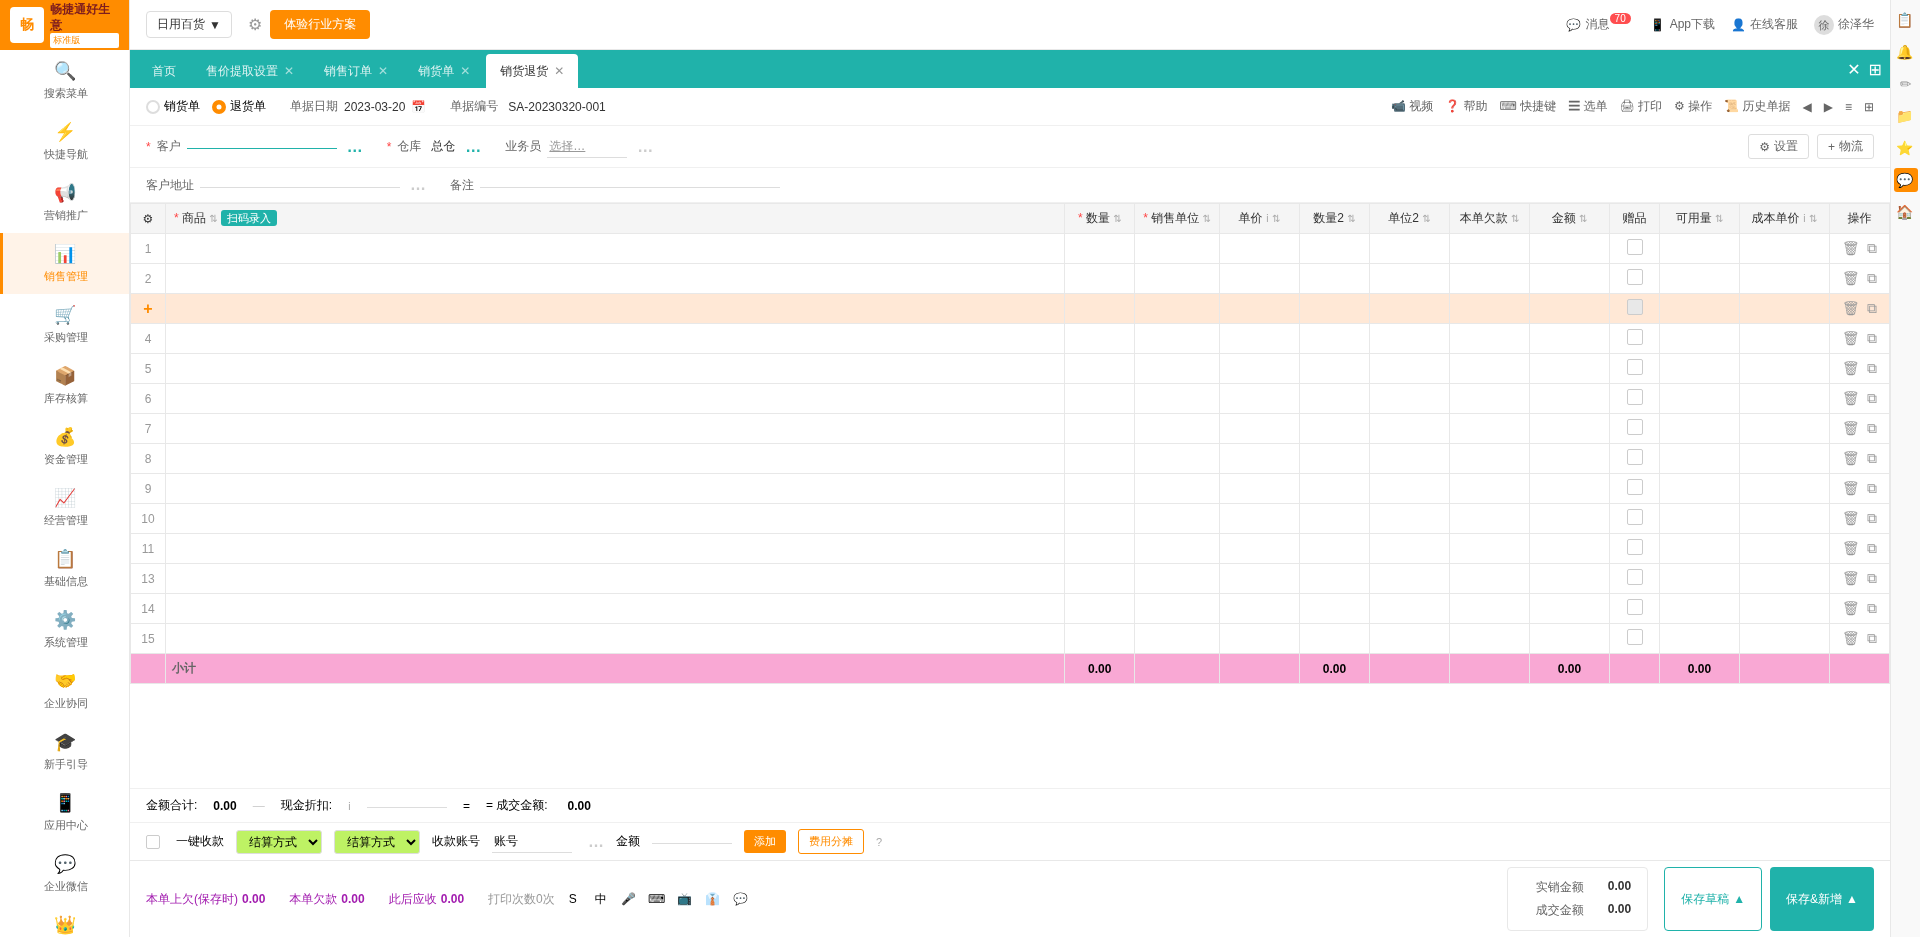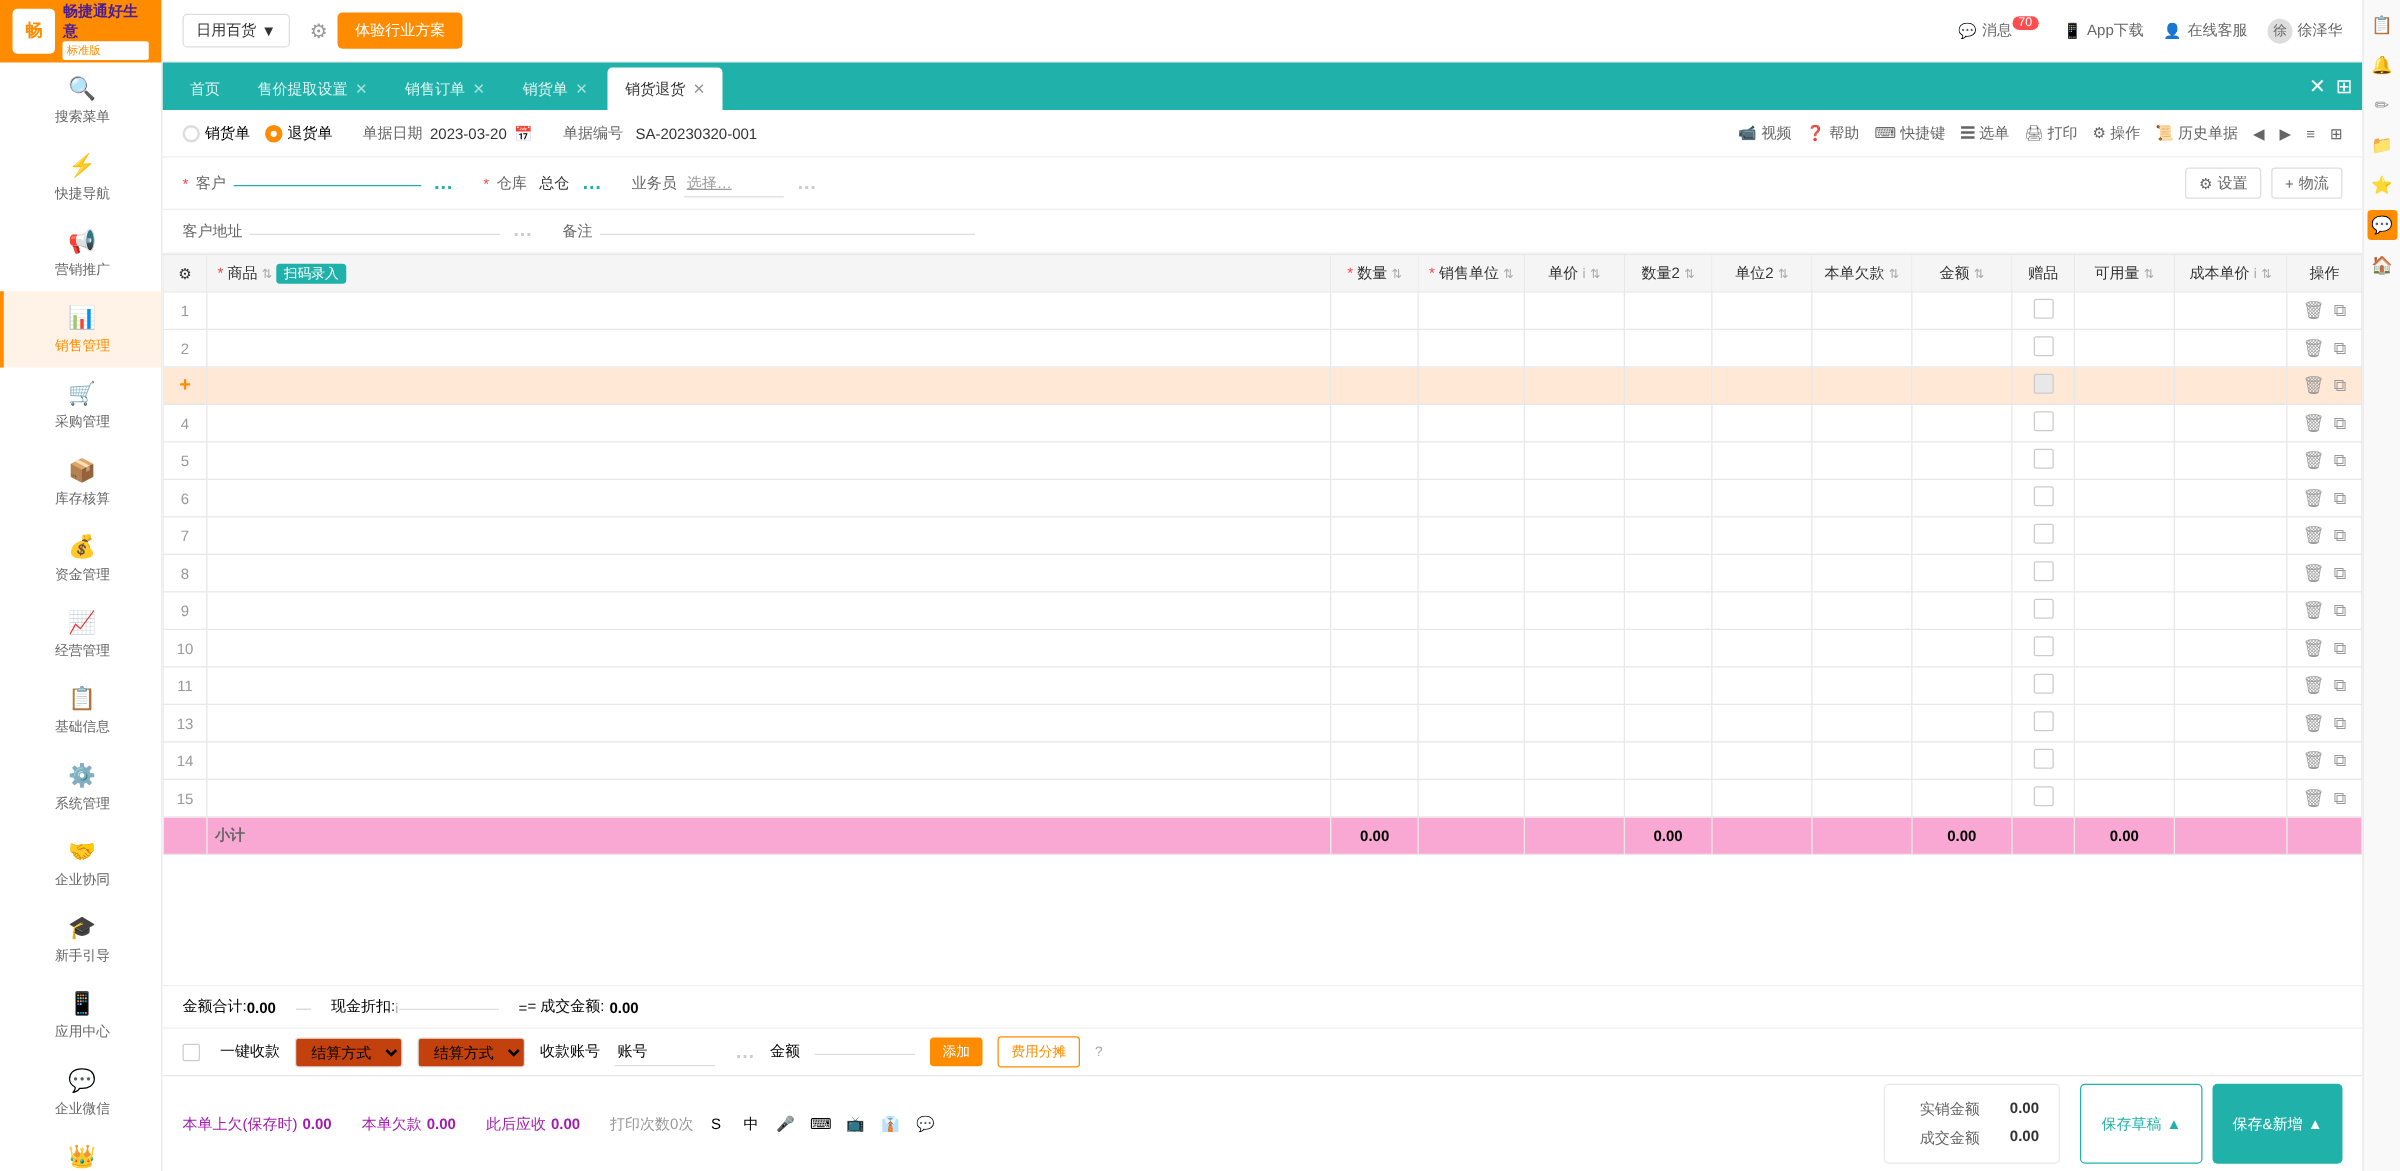--- a/index.html
+++ b/index.html
@@ -2,21 +2,21 @@
 <html><head>
   <meta charset="utf-8">
   <style>
     * { box-sizing: border-box; margin: 0; padding: 0; font-family: 'Microsoft YaHei', Arial, sans-serif; font-size: 12px; }
     body { background: #f5f5f5; display: flex; height: 937px; overflow: hidden; }
 
     
     .sidebar { width: 130px; background: #fff; display: flex; flex-direction: column; border-right: 1px solid #e8e8e8; flex-shrink: 0; }
     .sidebar-logo { background: #ff8c00; padding: 10px; display: flex; align-items: center; gap: 6px; height: 50px; }
     .sidebar-logo-icon { width: 36px; height: 36px; background: #fff; border-radius: 4px; display: flex; align-items: center; justify-content: center; color: #ff8c00; font-weight: bold; font-size: 14px; }
-    .sidebar-logo-text { color: #4c1d95; font-size: 12px; font-weight: bold; line-height: 1.3; }
+    .sidebar-logo-text { color: #7f1d1d; font-size: 12px; font-weight: bold; line-height: 1.3; }
     .sidebar-logo-badge { background: #fff; color: #ff8c00; font-size: 9px; padding: 1px 3px; border-radius: 2px; }
     .sidebar-item { display: flex; flex-direction: column; align-items: center; padding: 10px 5px; cursor: pointer; color: #666; gap: 4px; border-left: 3px solid transparent; }
     .sidebar-item.active { background: #fff3e8; color: #ff8c00; border-left-color: #ff8c00; }
     .sidebar-item-icon { font-size: 18px; }
     .sidebar-item-label { font-size: 11px; text-align: center; }
 
     
     .main { flex: 1; display: flex; flex-direction: column; overflow: hidden; }
 
     
@@ -78,28 +78,28 @@
     .col-amount { width: 80px; }
     .col-gift { width: 50px; }
     .col-avail { width: 80px; }
     .col-cost { width: 90px; }
     .col-ops { width: 60px; }
     .sort-icon { color: #aaa; cursor: pointer; font-size: 10px; }
     .checkbox-cell { width: 16px; height: 16px; border: 1px solid #ccc; display: inline-block; border-radius: 2px; }
 
     
     .summary-bar { padding: 8px 16px; border-top: 1px solid #f0f0f0; display: flex; align-items: center; gap: 16px; }
-    .summary-item { display: flex; align-items: center; gap: 0; }
+    .summary-item { display: flex; align-items: center; gap: 16px; }
     .summary-sep { color: #ccc; }
     .btn-orange { background: #ff8c00; color: #fff; border: none; padding: 4px 10px; border-radius: 3px; cursor: pointer; font-size: 11px; }
 
     
     .payment-row { padding: 6px 16px; display: flex; align-items: center; gap: 12px; border-top: 1px solid #f0f0f0; }
     .payment-checkbox { width: 14px; height: 14px; border: 1px solid #ccc; border-radius: 2px; display: inline-block; margin-right: 4px; }
-    .select-field { border: 1px solid #ddd; padding: 3px 8px; border-radius: 3px; background: #c2410c; cursor: pointer; }
+    .select-field { border: 1px solid #ddd; padding: 3px 8px; border-radius: 3px; background: #bef264; cursor: pointer; }
 
     
     .bottom-bar { padding: 6px 16px; background: #fff; border-top: 1px solid #e8e8e8; display: flex; align-items: center; gap: 24px; }
     .bottom-info { color: #a21caf; display: flex; align-items: center; gap: 4px; }
     .bottom-tools { display: flex; gap: 8px; align-items: center; }
     .bottom-tool-icon { width: 20px; height: 20px; display: inline-flex; align-items: center; justify-content: center; cursor: pointer; }
     .bottom-save-area { margin-left: auto; display: flex; gap: 8px; }
     .btn-save-draft { background: #fff; border: 1px solid #20b2aa; color: #20b2aa; padding: 6px 16px; border-radius: 4px; cursor: pointer; display: flex; align-items: center; gap: 4px; }
     .btn-save-new { background: #20b2aa; color: #fff; border: none; padding: 6px 16px; border-radius: 4px; cursor: pointer; display: flex; align-items: center; gap: 4px; }
 

